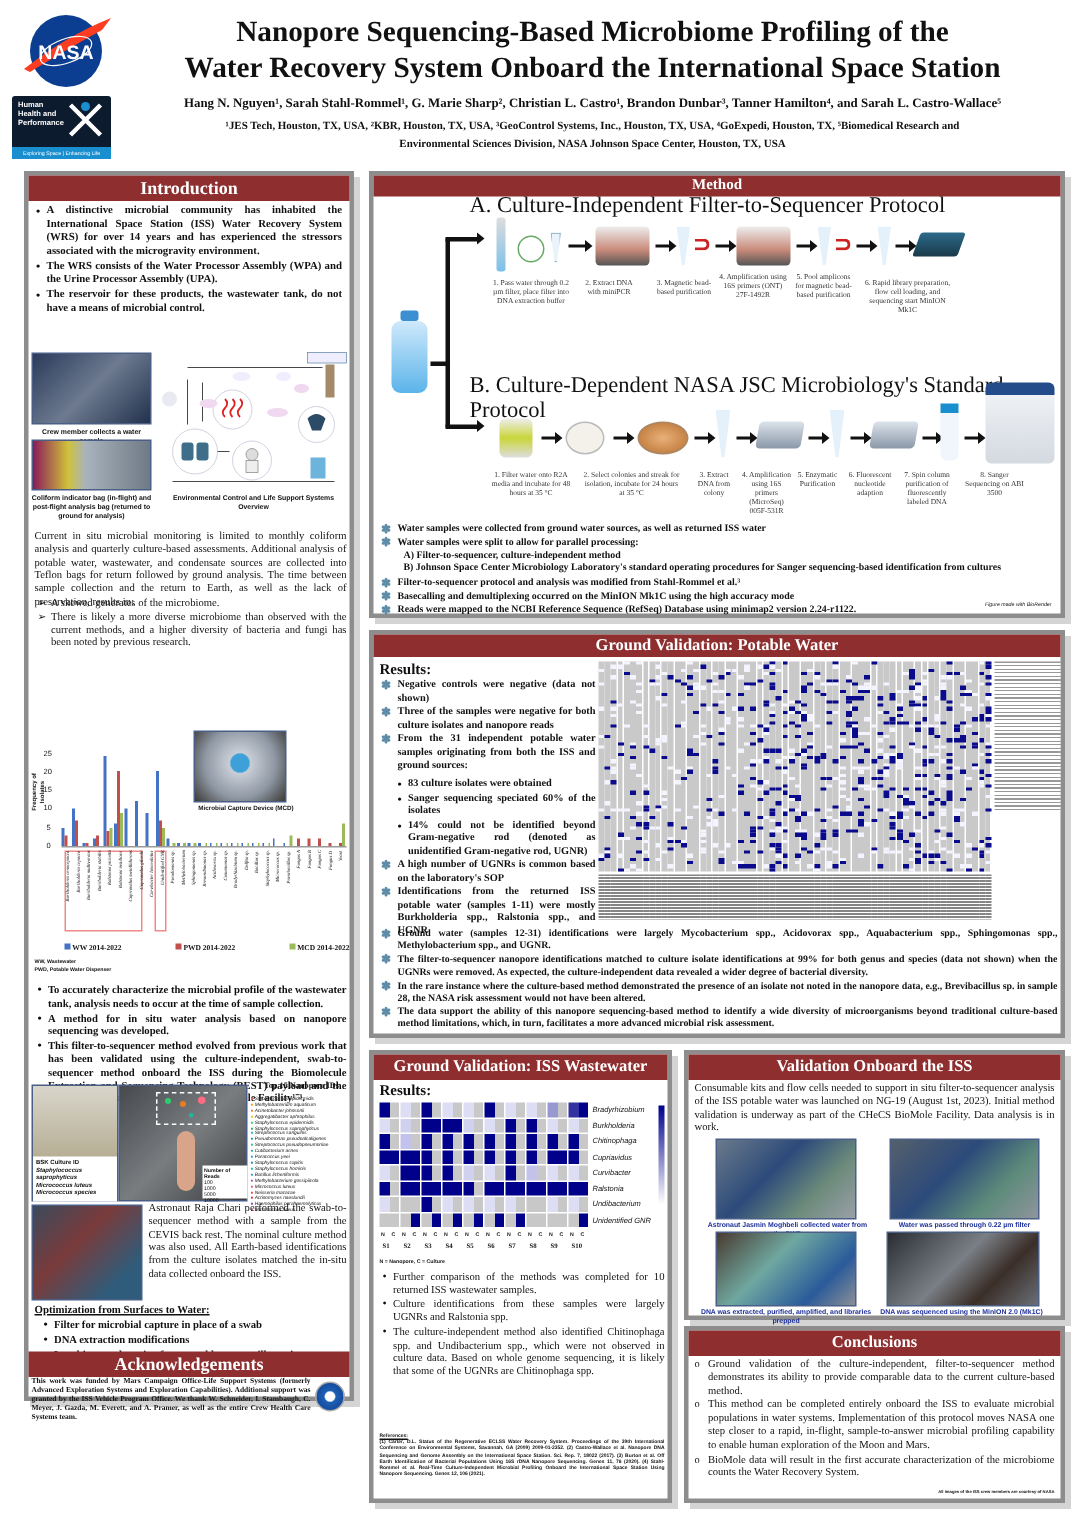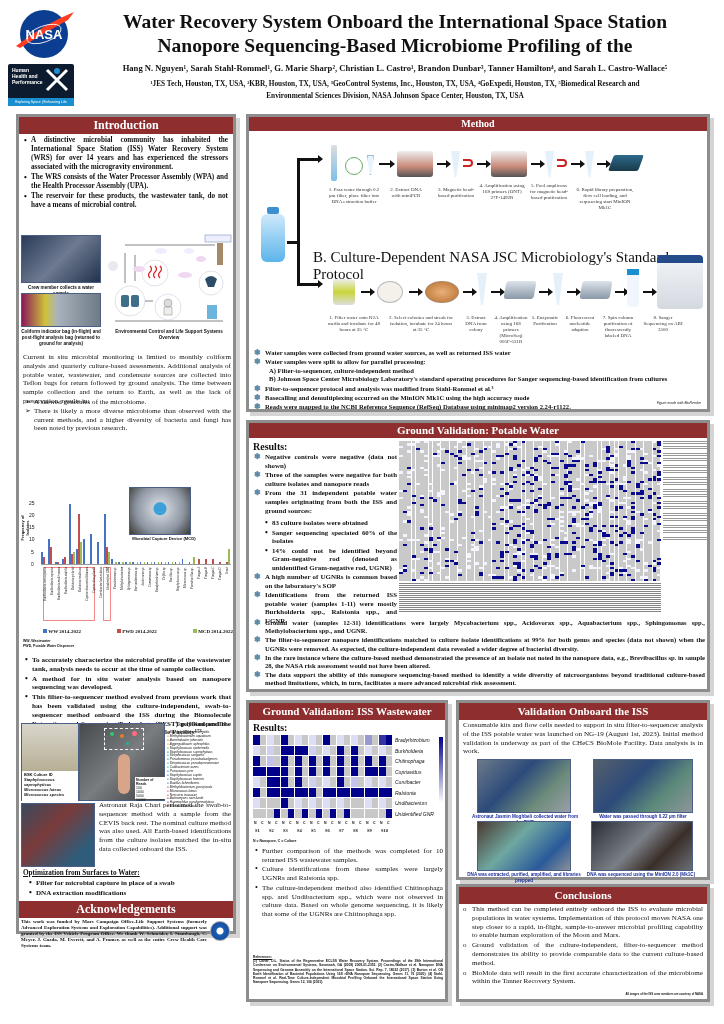--- a/index.html
+++ b/index.html
@@ -51,34 +51,34 @@
 </div>
 <div class="abs hhp-logo">
   <div class="t" style="width:30px">Human Health and Performance</div>
   <svg style="position:absolute;right:4px;top:3px" width="26" height="26" viewBox="0 0 26 26">
       <path d="M3 3 L23 23 M23 3 L3 23" stroke="#fff" stroke-width="3"></path>
       <circle cx="13" cy="4" r="3" fill="#1a8fd0"></circle>
     </svg>
   <div class="b">Exploring Space | Enhancing Life</div>
 </div>
 <div class="abs title">
+  <div>Nanopore Sequencing-Based Microbiome Profiling of the</div>
   <div>Water Recovery System Onboard the International Space Station</div>
-  <div>Nanopore Sequencing-Based Microbiome Profiling of the</div>
 </div>
 <div class="abs authors">Hang N. Nguyen¹, Sarah Stahl-Rommel¹, G. Marie Sharp², Christian L. Castro¹, Brandon Dunbar³, Tanner Hamilton⁴, and Sarah L. Castro-Wallace⁵</div>
 <div class="abs affil">
   <div>¹JES Tech, Houston, TX, USA, ²KBR, Houston, TX, USA, ³GeoControl Systems, Inc., Houston, TX, USA, ⁴GoExpedi, Houston, TX, ⁵Biomedical Research and</div>
   <div>Environmental Sciences Division, NASA Johnson Space Center, Houston, TX, USA</div>
 </div>
 
 <div class="panel" style="left:16px;top:114px;width:220px;height:820px;">
   <div class="ph">Introduction</div>
   <ul class="sq txt" style="padding:2px 5px 0 12px;font-weight:bold;font-size:7.2px;line-height:9px;">
     <li>A distinctive microbial community has inhabited the International Space Station (ISS) Water Recovery System (WRS) for over 14 years and has experienced the stressors associated with the microgravity environment.</li>
-    <li>The WRS consists of the Water Processor Assembly (WPA) and the Health Processor Assembly (UPA).</li>
+    <li>The WRS consists of the Water Processor Assembly (WPA) and the Urine Processor Assembly (UPA).</li>
     <li>The reservoir for these products, the wastewater tank, do not have a means of microbial control.</li>
   </ul>
 
   <div class="photo" style="left:2px;top:118px;width:80px;height:48px;background:linear-gradient(135deg,#2b3b5a,#6d7a90 50%,#23324d);"></div>
   <div class="cap" style="left:2px;top:168px;width:80px;">Crew member collects a water sample</div>
   <div class="photo" style="left:2px;top:176px;width:80px;height:34px;background:linear-gradient(90deg,#8a1b5a 0%,#d0c23a 30%,#a9b3bd 45%,#6e7a86 100%);"></div>
   <div class="cap" style="left:2px;top:212px;width:80px;">Coliform indicator bag (in-flight) and post-flight analysis bag (returned to ground for analysis)</div>
   <div style="position:absolute;left:86px;top:116px;width:128px;height:94px;">
     <svg width="128" height="94" viewBox="0 0 128 94">
       <rect x="100" y="2" width="26" height="7" fill="#eef" stroke="#68a" stroke-width="0.5"></rect>
@@ -309,20 +309,21 @@
 
   <div style="position:absolute;left:0;top:784px;width:214px;">
     <div class="ph">Acknowledgements</div>
     <div class="txt" style="padding:1px 26px 0 2px;font-weight:bold;font-size:5px;line-height:6px;">This work was funded by Mars Campaign Office-Life Support Systems (formerly Advanced Exploration Systems and Exploration Capabilities). Additional support was granted by the ISS Vehicle Program Office. We thank W. Schneider, I. Stambaugh, C. Meyer, J. Gazda, M. Everett, and A. Pramer, as well as the entire Crew Health Care Systems team.</div>
     <div style="position:absolute;right:3px;top:20px;width:20px;height:20px;border-radius:50%;background:radial-gradient(circle,#fff 0 3px,#1d5fb3 4px,#0b3d91 100%);border:1px solid #aaa;"></div>
   </div>
 </div>
 
 <div class="panel" style="left:246px;top:114px;width:464px;height:298px;">
   <div class="ph" style="height:14px;line-height:14px;font-size:10px;">Method</div>
+  <div style="position:absolute;left:64px;top:12px;font:15px 'Liberation Serif',serif;">A. Culture-Independent Filter-to-Sequencer Protocol</div>
 
   <div style="position:absolute;left:10px;top:90px;width:28px;height:56px;">
     <div style="position:absolute;left:8px;top:0;width:12px;height:7px;background:#3c8fd0;border-radius:2px;"></div>
     <div style="position:absolute;left:2px;top:7px;width:24px;height:48px;background:linear-gradient(180deg,#cfe9fb,#5bb4ea);border-radius:6px;"></div>
   </div>
   <div style="position:absolute;left:48px;top:42px;width:3px;height:126px;background:#111;"></div>
   <div class="arrow" style="left:48px;top:41px;width:22px;height:3px;"></div>
   <div class="arrow" style="left:48px;top:166px;width:22px;height:3px;"></div>
   <div style="position:absolute;left:38px;top:124px;width:12px;height:3px;background:#111;"></div>
 
@@ -1530,18 +1531,18 @@
   <div class="cap bluecap" style="left:134px;top:111px;width:100px;">Water was passed through 0.22 µm filter</div>
   <div class="photo" style="left:18px;top:118px;width:94px;height:50px;background:linear-gradient(135deg,#4a3a30,#6fa8a0 40%,#2a5a9a 75%,#8a8f96);"></div>
   <div class="cap bluecap" style="left:4px;top:169px;width:122px;">DNA was extracted, purified, amplified, and libraries prepped</div>
   <div class="photo" style="left:132px;top:118px;width:102px;height:50px;background:linear-gradient(135deg,#2a2e34,#7a7f86 45%,#3a2e28 70%,#6a6f76);"></div>
   <div class="cap bluecap" style="left:126px;top:169px;width:112px;">DNA was sequenced using the MinION 2.0 (Mk1C)</div>
 </div>
 
 <div class="panel" style="left:456px;top:884px;width:254px;height:118px;">
   <div class="ph" style="font-size:11px;">Conclusions</div>
   <ul class="ci txt" style="padding:1px 4px 0 13px;font-size:7.1px;line-height:8.8px;">
+    <li>Ground validation of the culture-independent, filter-to-sequencer method demonstrates its ability to provide comparable data to the current culture-based method.</li>
     <li>This method can be completed entirely onboard the ISS to evaluate microbial populations in water systems. Implementation of this protocol moves NASA one step closer to a rapid, in-flight, sample-to-answer microbial profiling capability to enable human exploration of the Moon and Mars.</li>
-    <li>Ground validation of the culture-independent, filter-to-sequencer method demonstrates its ability to provide comparable data to the current culture-based method.</li>
-    <li>BioMole data will result in the first accurate characterization of the microbiome within the Tanner Recovery System.</li>
+    <li>BioMole data will result in the first accurate characterization of the microbiome counts the Water Recovery System.</li>
   </ul>
   <div style="position:absolute;right:4px;bottom:3px;font:bold 2.8px 'Liberation Sans',sans-serif;">All images of the ISS crew members are courtesy of NASA</div>
 </div>
 
 </body></html>

